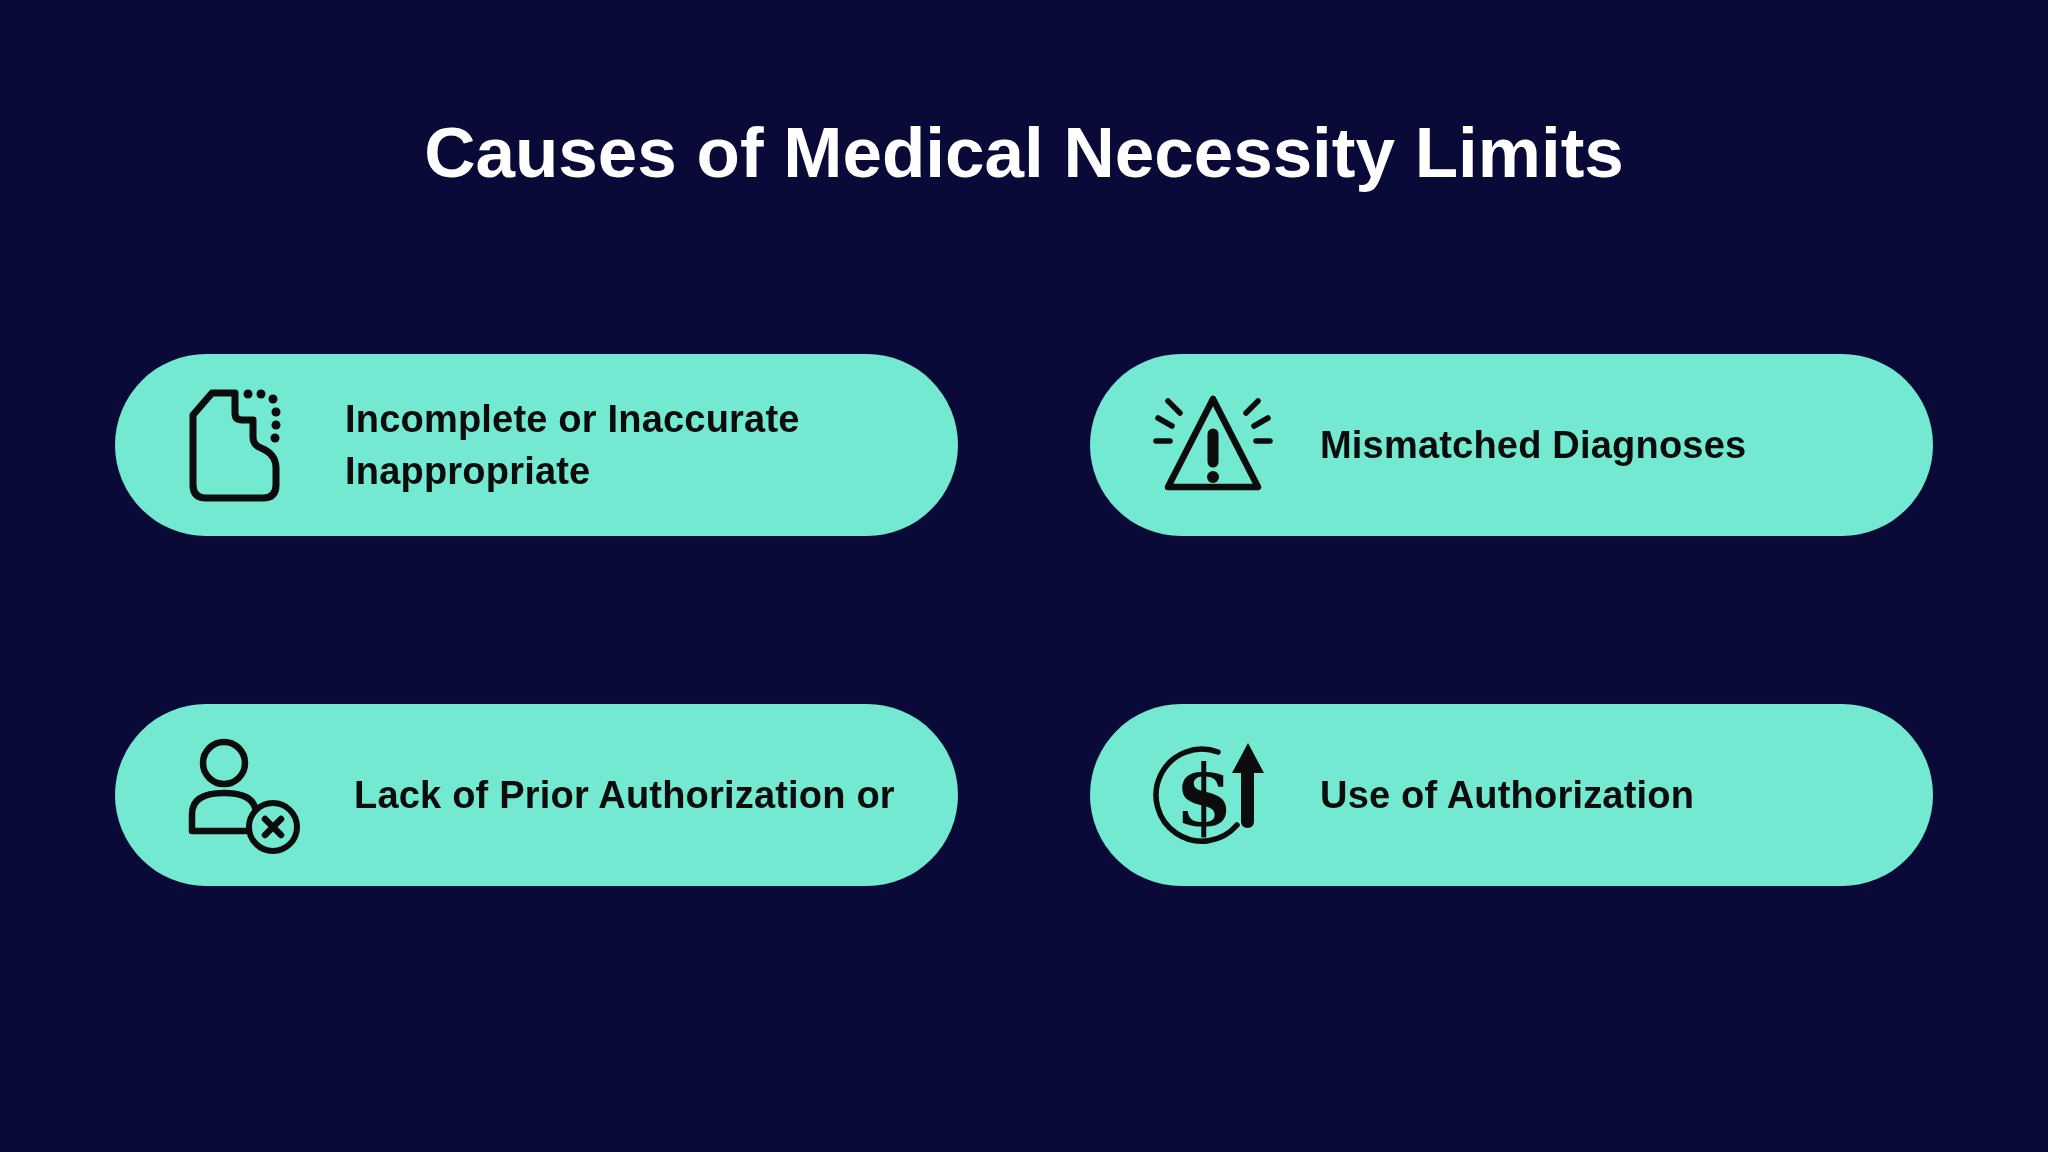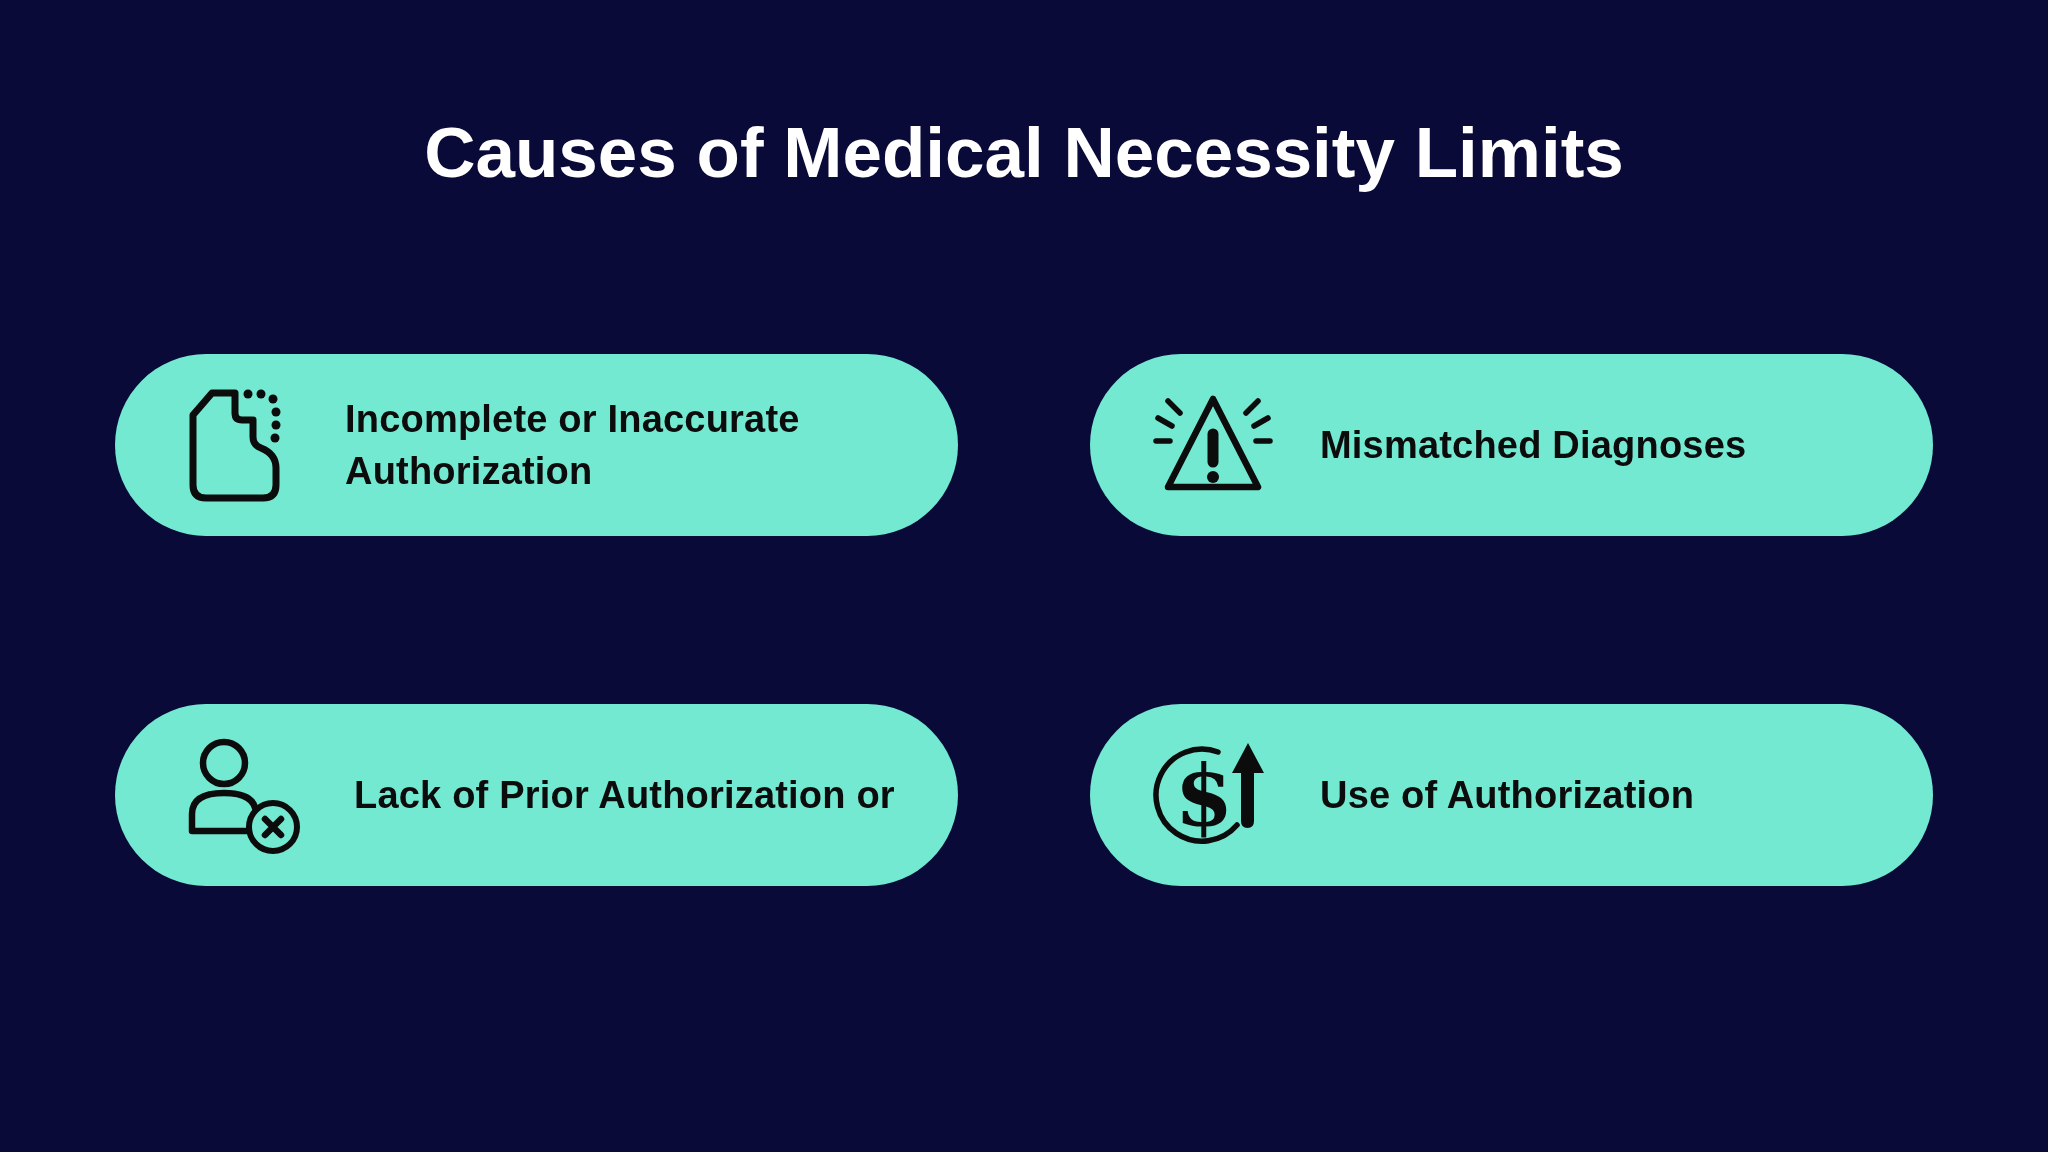--- a/index.html
+++ b/index.html
@@ -80,21 +80,21 @@
         <circle class="fill" cx="69" cy="9" r="4.5"></circle>
         <circle class="fill" cx="82" cy="9" r="4.5"></circle>
         <circle class="fill" cx="94" cy="14" r="4.5"></circle>
         <circle class="fill" cx="97" cy="27" r="4.5"></circle>
         <circle class="fill" cx="97" cy="40" r="4.5"></circle>
         <circle class="fill" cx="96" cy="53" r="4.5"></circle>
       </svg>
     </span>
     <div class="card-text">
       <div>Incomplete or Inaccurate</div>
-      <div>Authorization</div>
+      <div>Inappropriate</div>
     </div>
   </div>
 
   <div class="card card-2">
     <span class="icon-slot">
       <svg width="120" height="120" viewBox="0 0 120 120" aria-hidden="true">
         <path class="stroke" stroke-width="6.5" d="M59 14 L104 102 H14 Z"></path>
         <line class="stroke" stroke-width="11" x1="59" y1="49" x2="59" y2="77"></line>
         <circle class="fill" cx="59" cy="92" r="6"></circle>
         <line class="stroke" stroke-width="5.5" x1="14" y1="16" x2="26" y2="28"></line>

